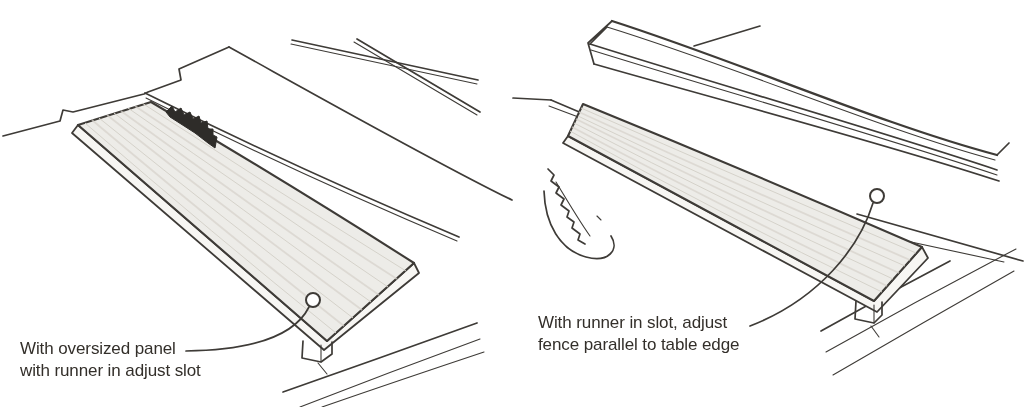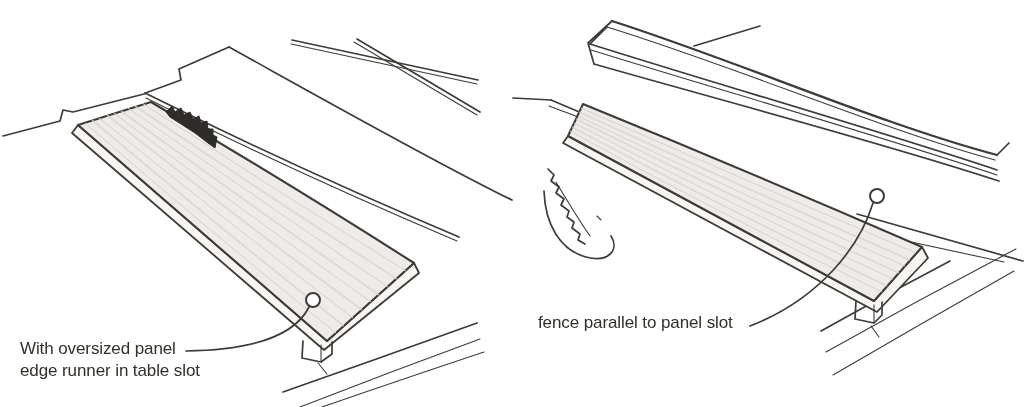--- a/index.html
+++ b/index.html
@@ -134,20 +134,21 @@
 
     <g>
       <path class="ln w2" d="M 873,203 C 860,246 820,299 750,326"></path>
       <circle class="callout-circle" cx="877" cy="196" r="7"></circle>
     </g>
   </g>
 </svg>
 
 <div class="caption" style="left:20px;top:338px;">
   <div>With oversized panel</div>
-  <div>edge runner in table slot</div>
+  <div>with runner in adjust slot</div>
 </div>
 
 <div class="caption" style="left:538px;top:312px;">
-  <div>fence parallel to panel slot</div>
+  <div>With runner in slot, adjust</div>
+  <div>fence parallel to table edge</div>
 </div>
 
 </div>
 
 </body></html>

